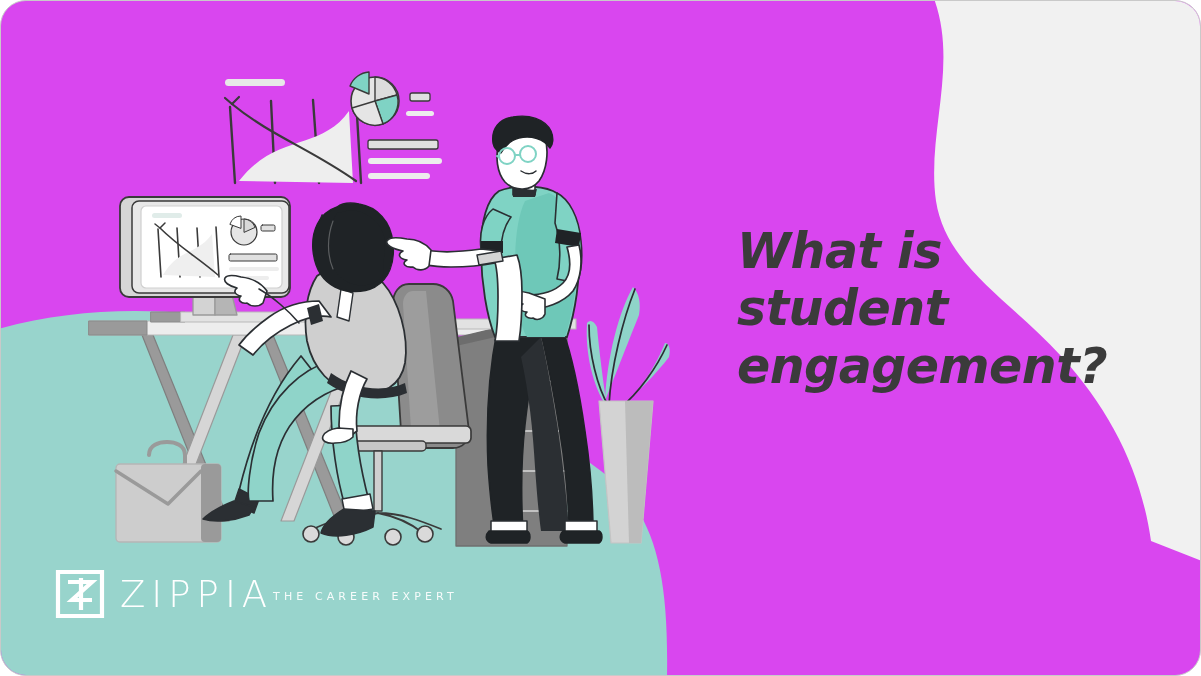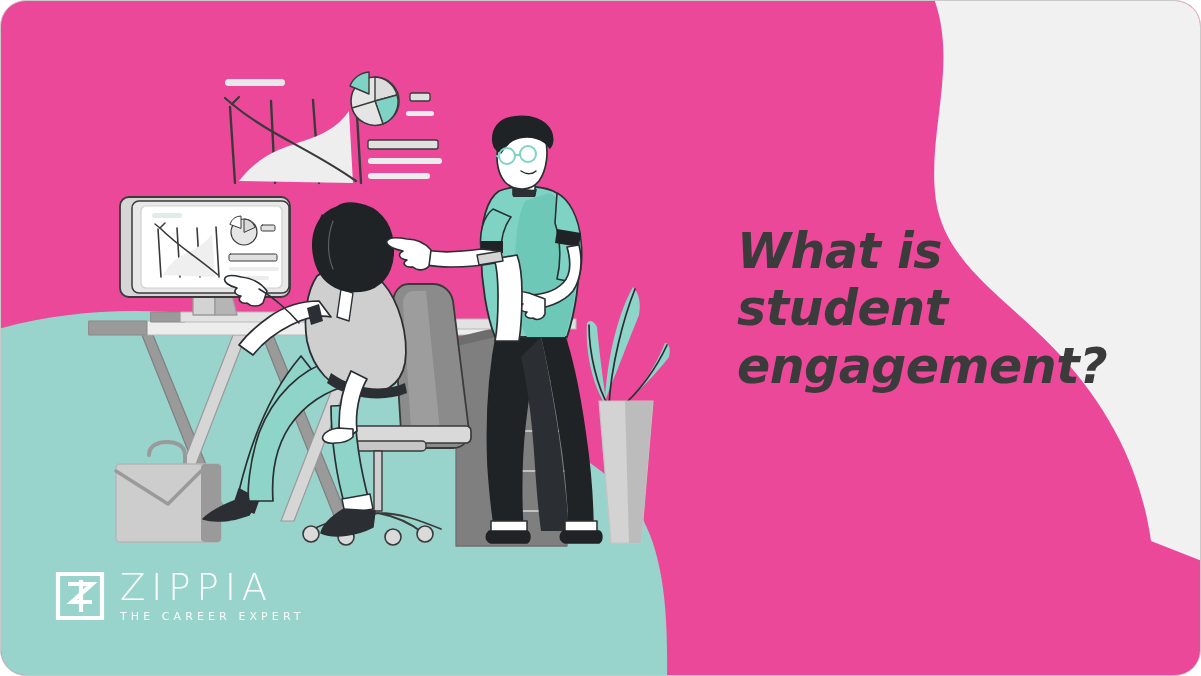--- a/index.html
+++ b/index.html
@@ -6,21 +6,21 @@
     margin: 0;
     padding: 0;
     background: #ffffff;
     font-family: "Liberation Sans", sans-serif;
   }
   #card {
     position: relative;
     width: 1201px;
     height: 676px;
     box-sizing: border-box;
-    background: #ec4899;
+    background: #d946ef;
     border: 1px solid #c9c9c9;
     border-radius: 26px;
     overflow: hidden;
   }
   #bg-svg, #art-svg {
     position: absolute;
     inset: 0;
     width: 1201px;
     height: 676px;
     display: block;
@@ -42,21 +42,21 @@
   }
   #logo {
     position: absolute;
     left: 54px;
     top: 568px;
     display: flex;
     align-items: center;
     gap: 15px;
   }
   #logo-mark { width: 50px; height: 50px; display: block; }
-  #logo-text { display: flex; flex-direction: column; }
+  #logo-text { display: flex; flex-direction: row; align-items: center; }
   #logo-word {
     font-family: "DejaVu Sans", sans-serif;
     font-size: 37px;
     font-weight: 300;
     letter-spacing: 6px;
     color: #ffffff;
     line-height: 1;
   }
   #logo-tagline {
     font-family: "DejaVu Sans", sans-serif;

